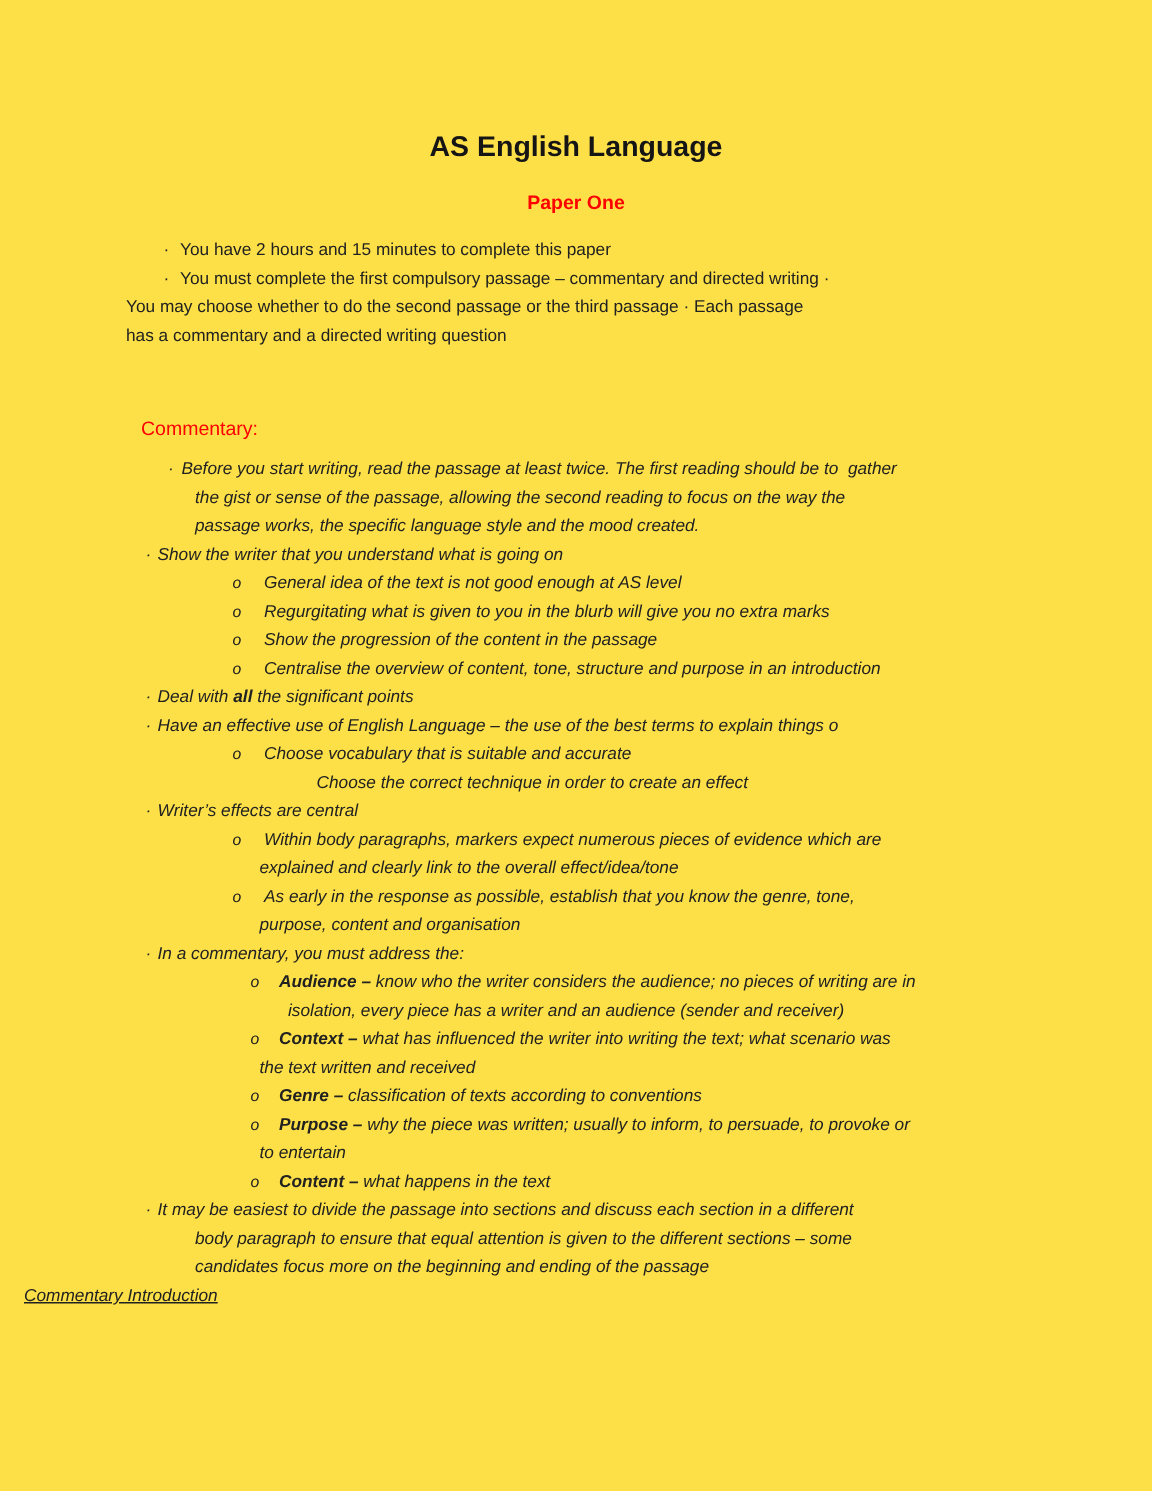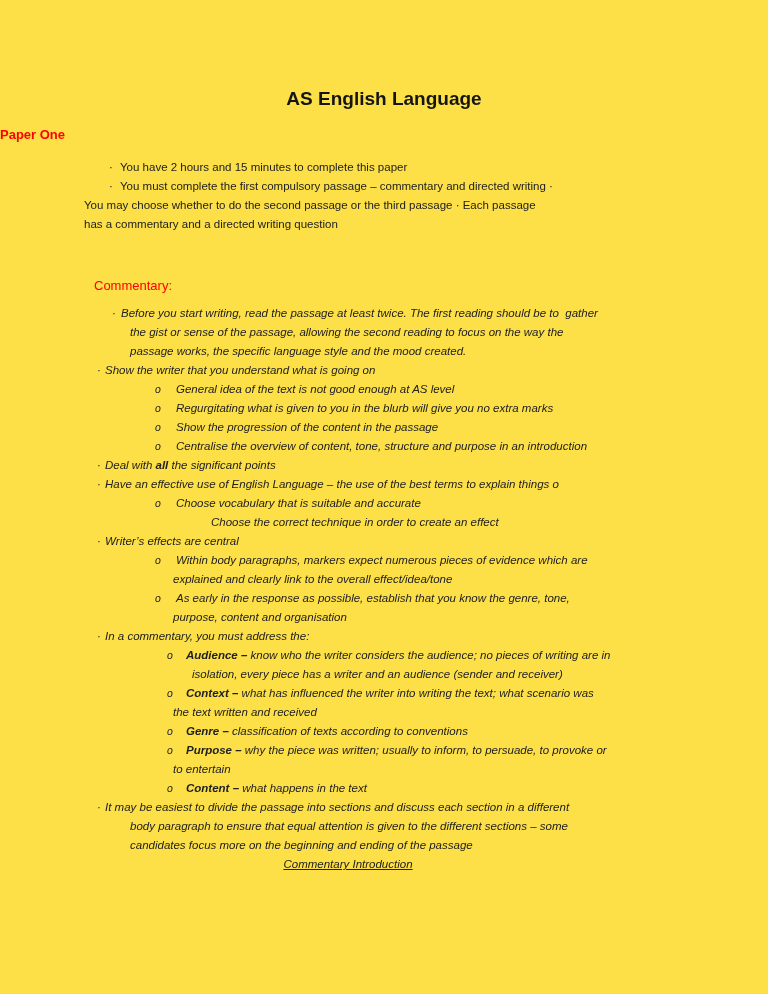--- a/index.html
+++ b/index.html
@@ -11,21 +11,21 @@
     color:#212121;
     overflow:hidden;
   }
   .title{
     position:absolute;top:87px;left:0;width:768px;
     text-align:center;font-size:19px;font-weight:bold;color:#151515;
     line-height:24px;
   }
   .subtitle{
     position:absolute;top:127px;left:0;width:768px;
-    font-size:13px;font-weight:bold;color:#ff0000;
+    text-align:center;font-size:13px;font-weight:bold;color:#ff0000;
     line-height:16px;
   }
   .intro-block{position:absolute;top:158px;left:0;width:768px;}
   .section-heading{
     position:absolute;top:276px;left:94px;
     font-size:13px;color:#ff0000;line-height:19px;
   }
   .body-block{position:absolute;top:304px;left:0;width:680px;font-style:italic;}
 
   .ln{
@@ -43,21 +43,21 @@
   .ib{margin-left:109px;}   .ib .mk-dot{width:11px;}
   .ic{margin-left:84px;}
   .b1a{margin-left:112px;}  .b1a .mk-dot{width:9px;}
   .c1{margin-left:130px;}
   .b1{margin-left:97px;}    .b1 .mk-dot{width:8px;}
   .sub{margin-left:155px;}  .sub .mk-circle{width:21px;}
   .sub2{margin-left:167px;} .sub2 .mk-circle{width:19px;}
   .sc{margin-left:173px;}
   .sc2{margin-left:192px;}
   .deep{margin-left:211px;}
-  .cu{margin-left:16px;text-align:center;}
+  .cu{margin-left:16px;text-align:left;}
   .cu .tx{text-decoration:underline;}
 </style>
 </head>
 <body>
 
 <div class="page">
   <div class="title">AS English Language</div>
   <div class="subtitle">Paper One</div>
   <div class="intro-block">
       <div class="ln ib"><span class="mk mk-dot">·</span><span class="tx"><span>You have 2 hours and 15 minutes to complete this paper</span></span></div>

